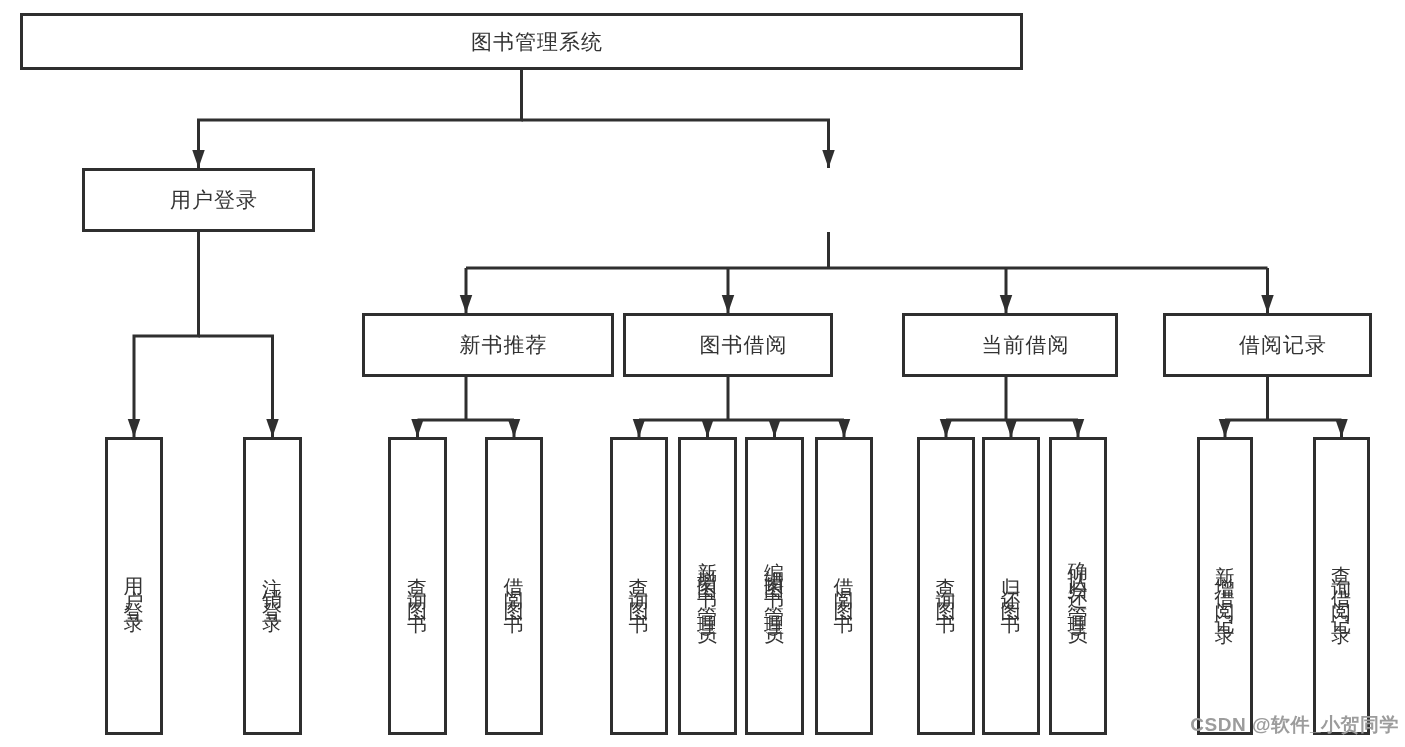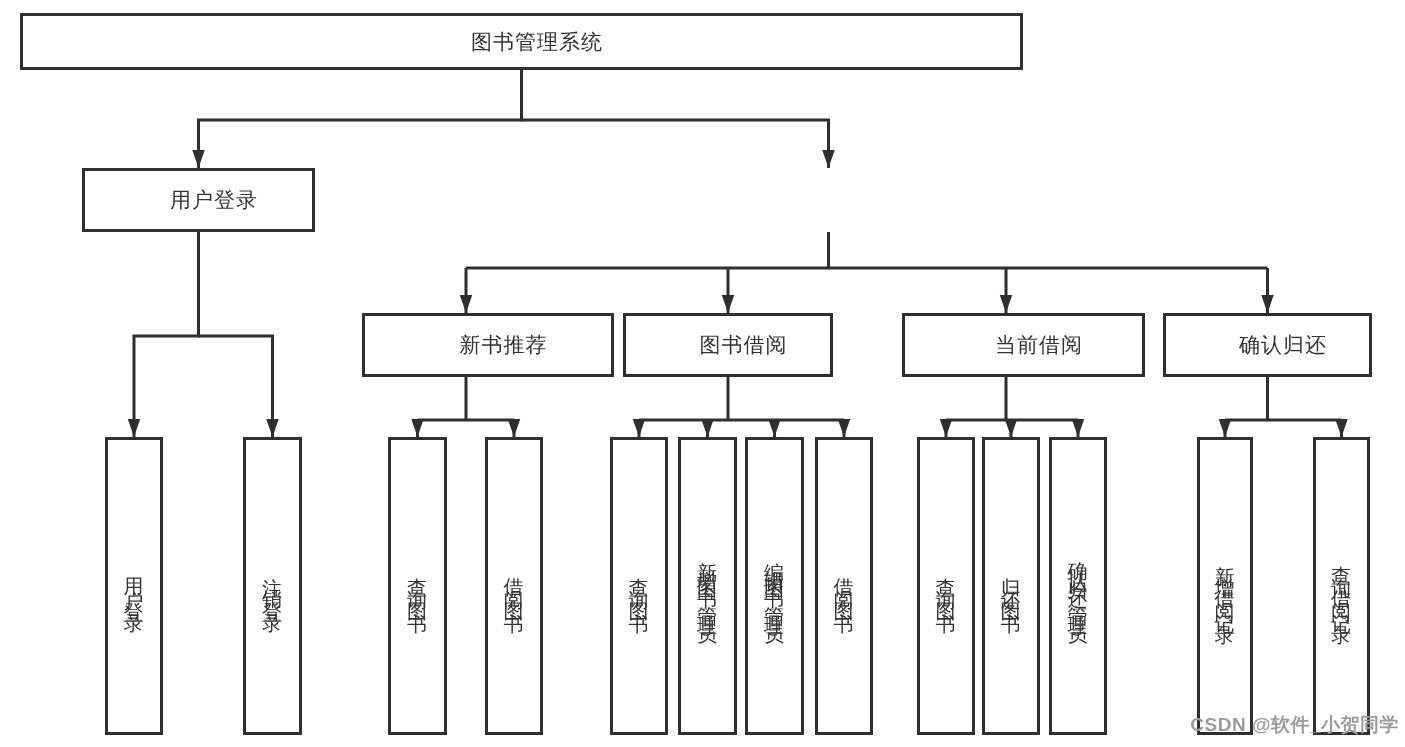--- a/index.html
+++ b/index.html
@@ -74,22 +74,22 @@
       <path d="M1341.5,420 L1341.5,437" marker-end="url(#ah)"></path>
     </g>
   </svg>
 
   <div class="hbox" style="left:20px; top:13px; width:1003px; height:57px;">图书管理系统</div>
 
   <div class="hbox" style="left:82px; top:168px; width:233px; height:64px;">用户登录</div>
 
   <div class="hbox" style="left:362px; top:313px; width:252px; height:64px;">新书推荐</div>
   <div class="hbox" style="left:623px; top:313px; width:210px; height:64px;">图书借阅</div>
-  <div class="hbox" style="left:902px; top:313px; width:243px; height:64px;font-family:Liberation Mono, monospace;">当前借阅</div>
-  <div class="hbox" style="left:1163px; top:313px; width:209px; height:64px;">确认归还</div>
+  <div class="hbox" style="left:902px; top:313px; width:216px; height:64px;font-family:Liberation Mono, monospace;">当前借阅</div>
+  <div class="hbox" style="left:1163px; top:313px; width:209px; height:64px;">借阅记录</div>
 
   <div class="vbox" style="left:105px; top:437px; width:58px; height:298px;">用户登录</div>
   <div class="vbox" style="left:243px; top:437px; width:59px; height:298px;">注销登录</div>
 
   <div class="vbox" style="left:388px; top:437px; width:59px; height:298px;">查询图书</div>
   <div class="vbox" style="left:485px; top:437px; width:58px; height:298px;">借阅图书</div>
 
   <div class="vbox" style="left:610px; top:437px; width:58px; height:298px;">查询图书</div>
   <div class="vbox" style="left:678px; top:437px; width:59px; height:298px; letter-spacing:9px;">新增图书（管理员）</div>
   <div class="vbox" style="left:745px; top:437px; width:59px; height:298px; letter-spacing:9px;">编辑图书（管理员）</div>

